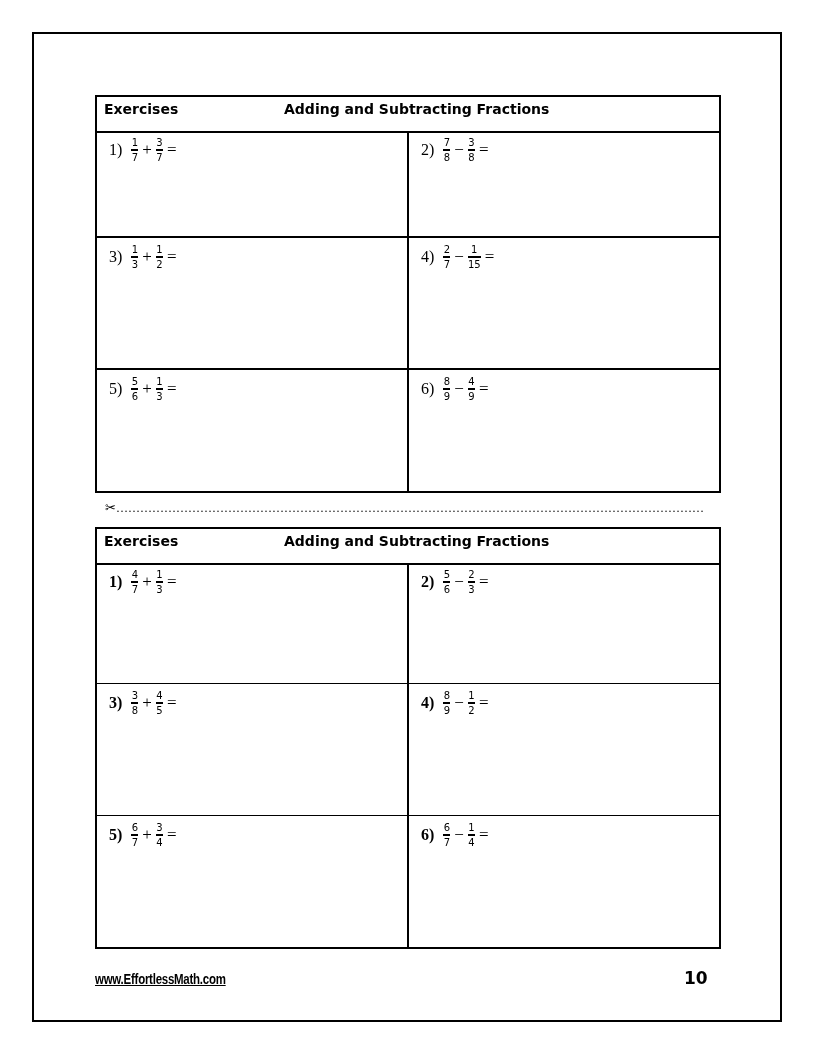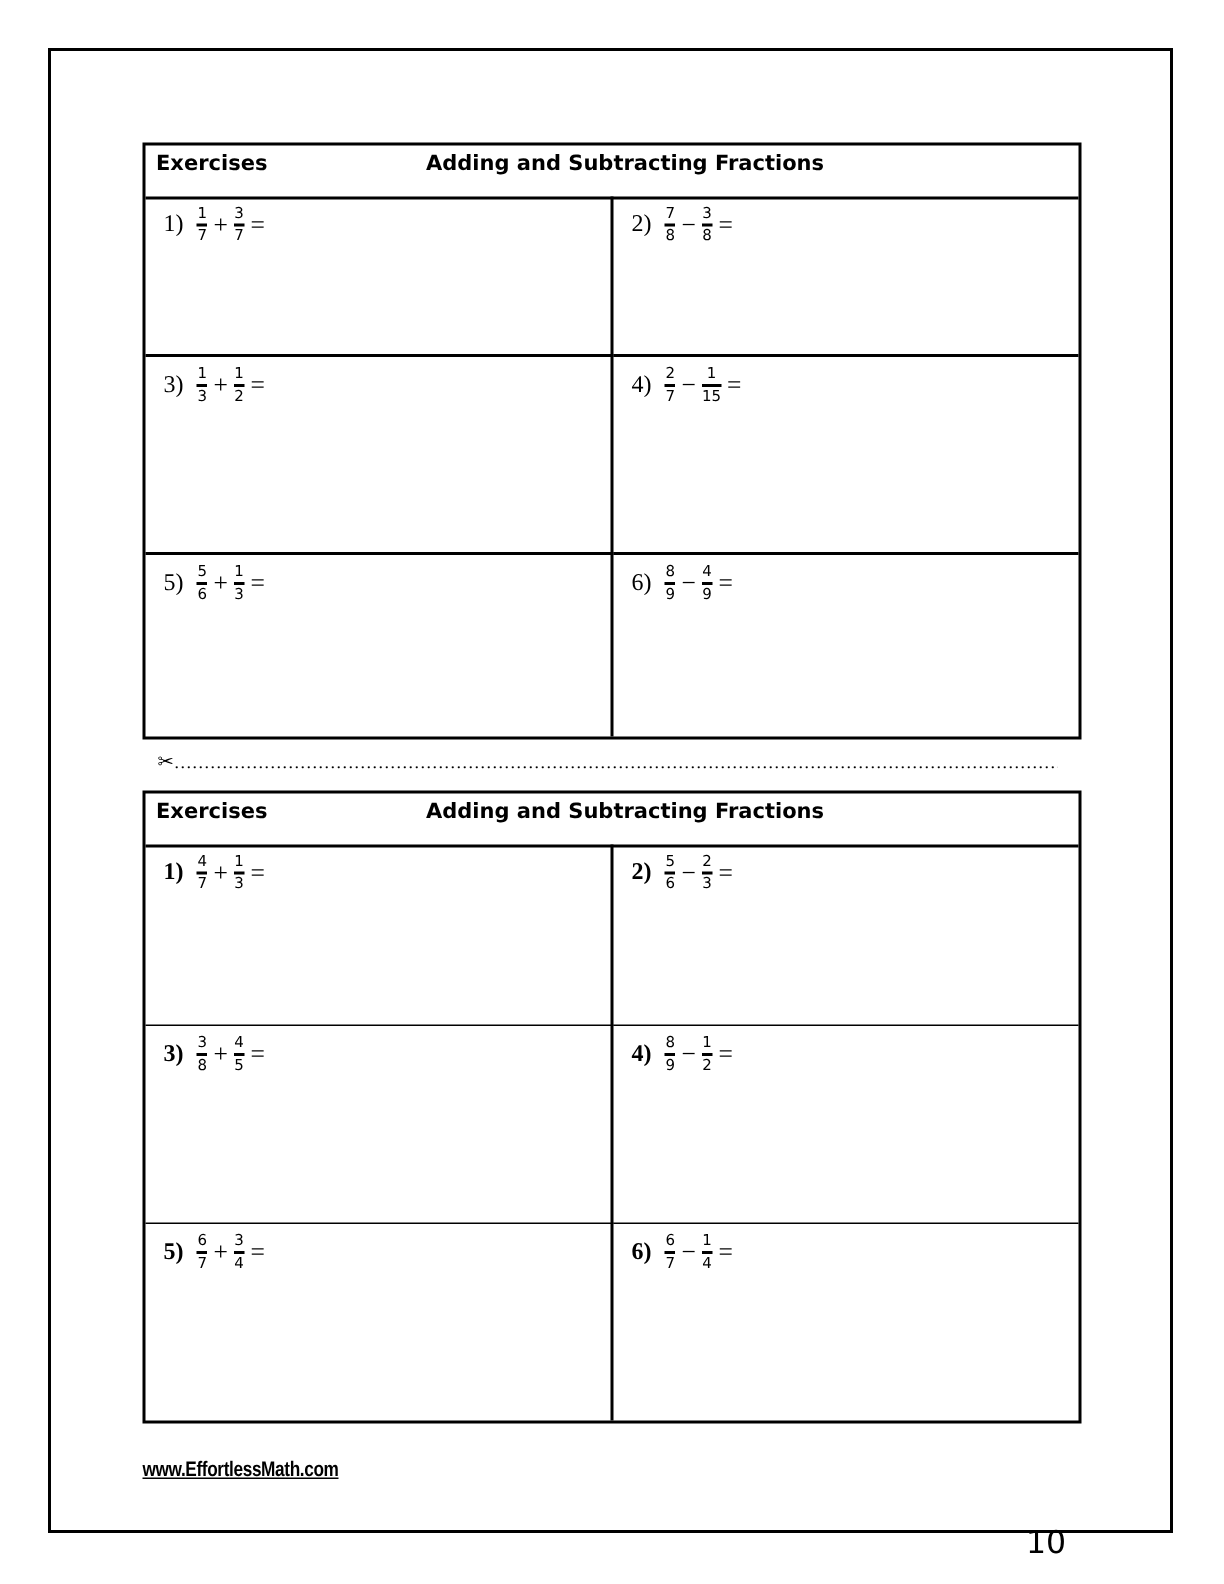--- a/index.html
+++ b/index.html
@@ -21,21 +21,21 @@
   .ws-bottom .cell.r1, .ws-bottom .cell.r2 { border-bottom:1px solid #000; }
   .prob { position:absolute; left:12px; top:6px; display:flex; align-items:center; font-size:16px; }
   .prob .num { margin-right:7px; }
   .ws-bottom .prob .num { font-weight:bold; }
   .frac { display:inline-flex; flex-direction:column; align-items:center; font-family:"DejaVu Sans", sans-serif; font-size:10px; line-height:11px; margin:0 2px; }
   .frac .bar { width:100%; min-width:7px; height:1.6px; background:#000; margin:1px 0; }
   .op { font-size:17px; margin:0 2px; }
   .cutline { position:absolute; left:105px; top:500px; width:600px; font-size:12px; white-space:nowrap; overflow:hidden; letter-spacing:0px; }
   .cutline .scissor { font-size:13px; }
   .footer-link { position:absolute; left:95px; top:971px; font-family:"Liberation Sans", sans-serif; font-weight:bold; font-size:14px; text-decoration:underline; transform:scaleX(0.82); transform-origin:left; letter-spacing:-0.3px; }
-  .page-num { position:absolute; left:684px; top:968px; font-family:"DejaVu Sans", sans-serif; font-size:21px; font-weight:400;margin-top:48px; }
+  .page-num { position:absolute; left:684px; top:968px; font-family:"DejaVu Sans", sans-serif; font-size:17px; font-weight:700; }
 </style>
 </head>
 <body>
 
 <div class="page-frame"></div>
 
 <div class="ws ws-top">
   <div class="hdr">
     <span class="lbl">Exercises</span>
     <span class="ttl">Adding and Subtracting Fractions</span>

